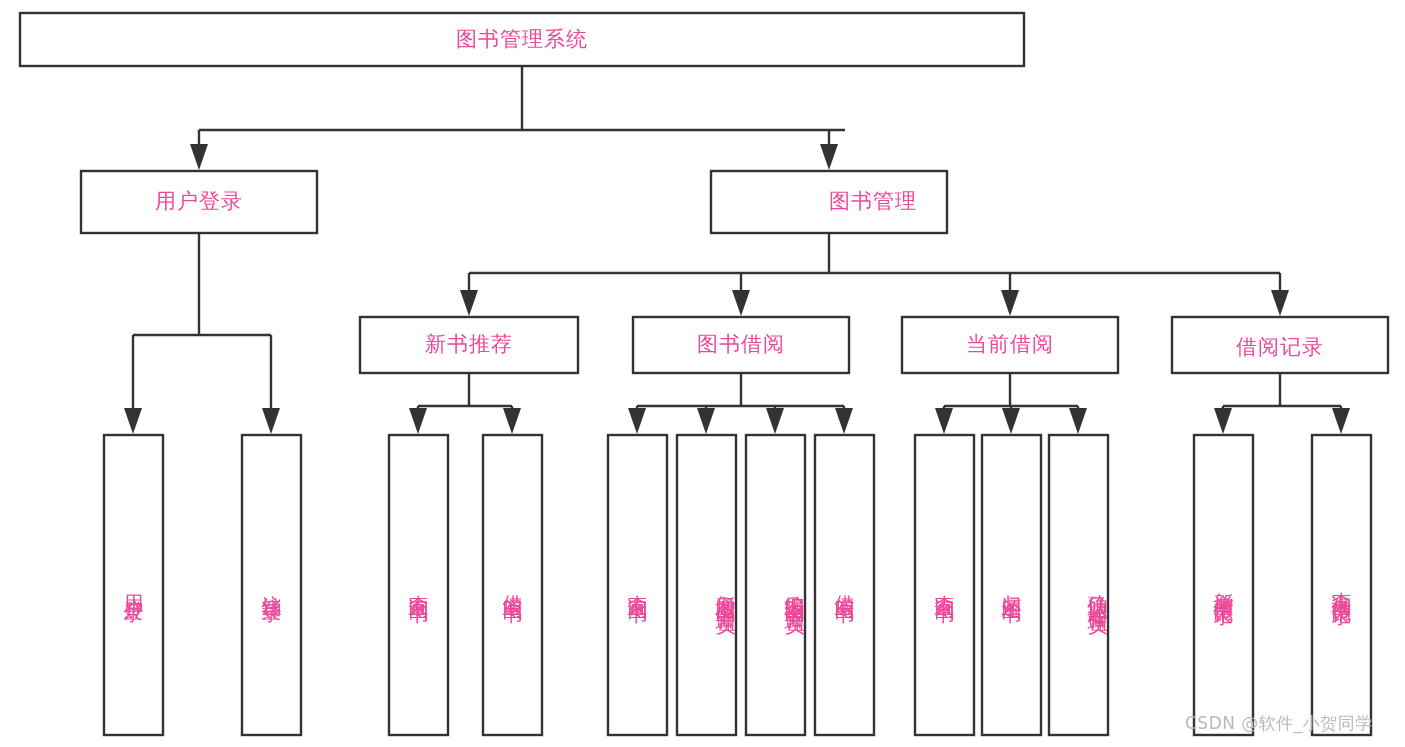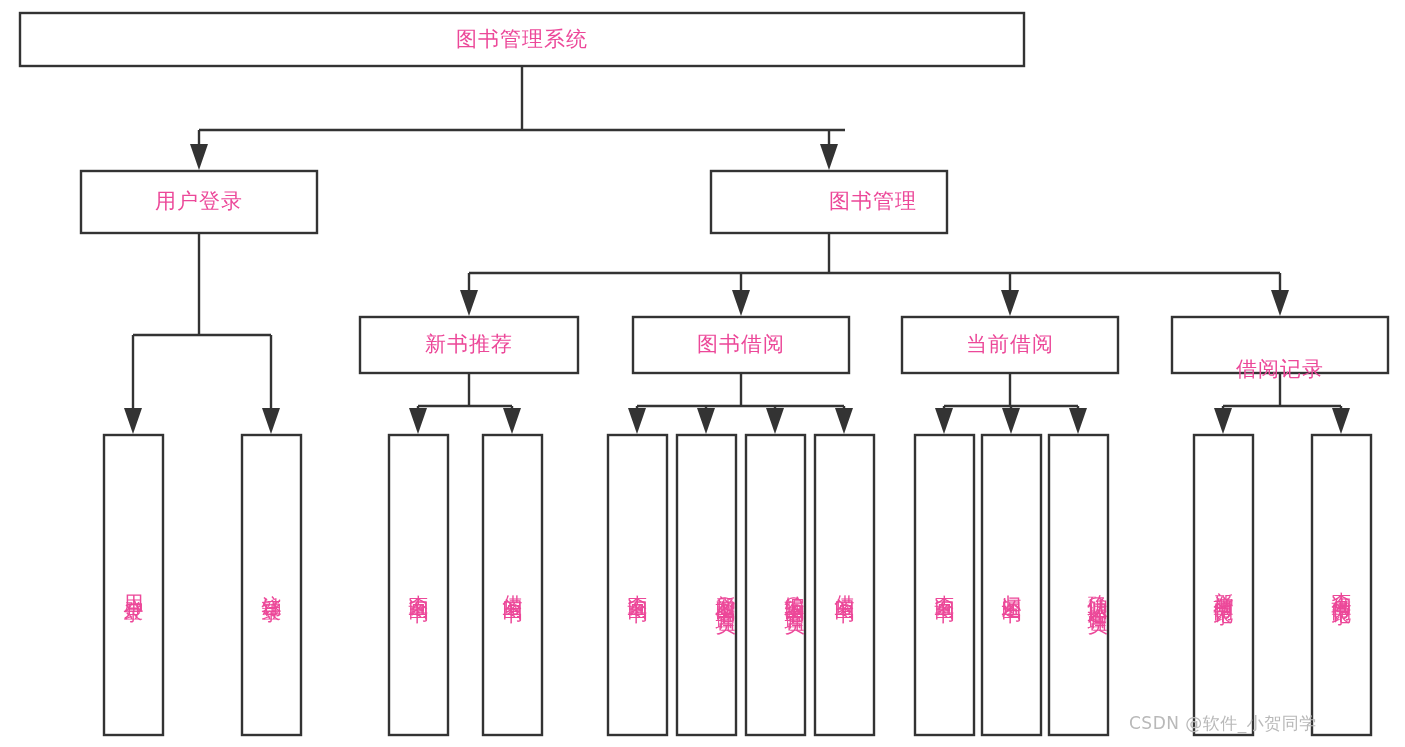--- a/index.html
+++ b/index.html
@@ -64,21 +64,21 @@
     align-items: flex-start;
     justify-content: center;
     padding-top: 14px;
   }
   .node-label.vertical.v-mid {
     align-items: center;
     padding-top: 0;
   }
   .watermark {
     position: absolute;
-    left: 1129px;
+    left: 1185px;
     top: 712px;
     font-size: 17px;
     color: #b9b9b9;
     white-space: nowrap;
     letter-spacing: 0.5px;
   }
 </style>
 </head>
 <body>
 
@@ -189,21 +189,21 @@
   </svg>
 
   <div class="node-label horizontal" style="left:20px; top:13px; width:1004px; height:53px;">图书管理系统</div>
 
   <div class="node-label horizontal" style="left:81px; top:171px; width:236px; height:62px;">用户登录</div>
   <div class="node-label horizontal" style="left:711px; top:171px; width:236px; height:62px;margin-left:44px;">图书管理</div>
 
   <div class="node-label horizontal" style="left:360px; top:317px; width:218px; height:56px;">新书推荐</div>
   <div class="node-label horizontal" style="left:902px; top:317px; width:216px; height:56px;">当前借阅</div>
   <div class="node-label horizontal" style="left:633px; top:317px; width:216px; height:56px;">图书借阅</div>
-  <div class="node-label horizontal" style="left:1172px; top:334px; width:216px; height:72px;">借阅记录</div>
+  <div class="node-label horizontal" style="left:1172px; top:312px; width:216px; height:72px;">借阅记录</div>
 
   <div class="node-label vertical v-mid" style="left:104px; top:435px; width:59px; height:300px;">用户登录</div>
   <div class="node-label vertical v-mid" style="left:242px; top:435px; width:59px; height:300px;">注销登录</div>
 
   <div class="node-label vertical v-mid" style="left:389px; top:435px; width:59px; height:300px;">查询图书</div>
   <div class="node-label vertical v-mid" style="left:483px; top:435px; width:59px; height:300px;">借阅图书</div>
 
   <div class="node-label vertical v-mid" style="left:608px; top:435px; width:59px; height:300px;">查询图书</div>
   <div class="node-label vertical" style="left:677px; top:435px; width:59px; height:300px;">新增图书（管理员）</div>
   <div class="node-label vertical" style="left:746px; top:435px; width:59px; height:300px;">编辑图书（管理员）</div>

